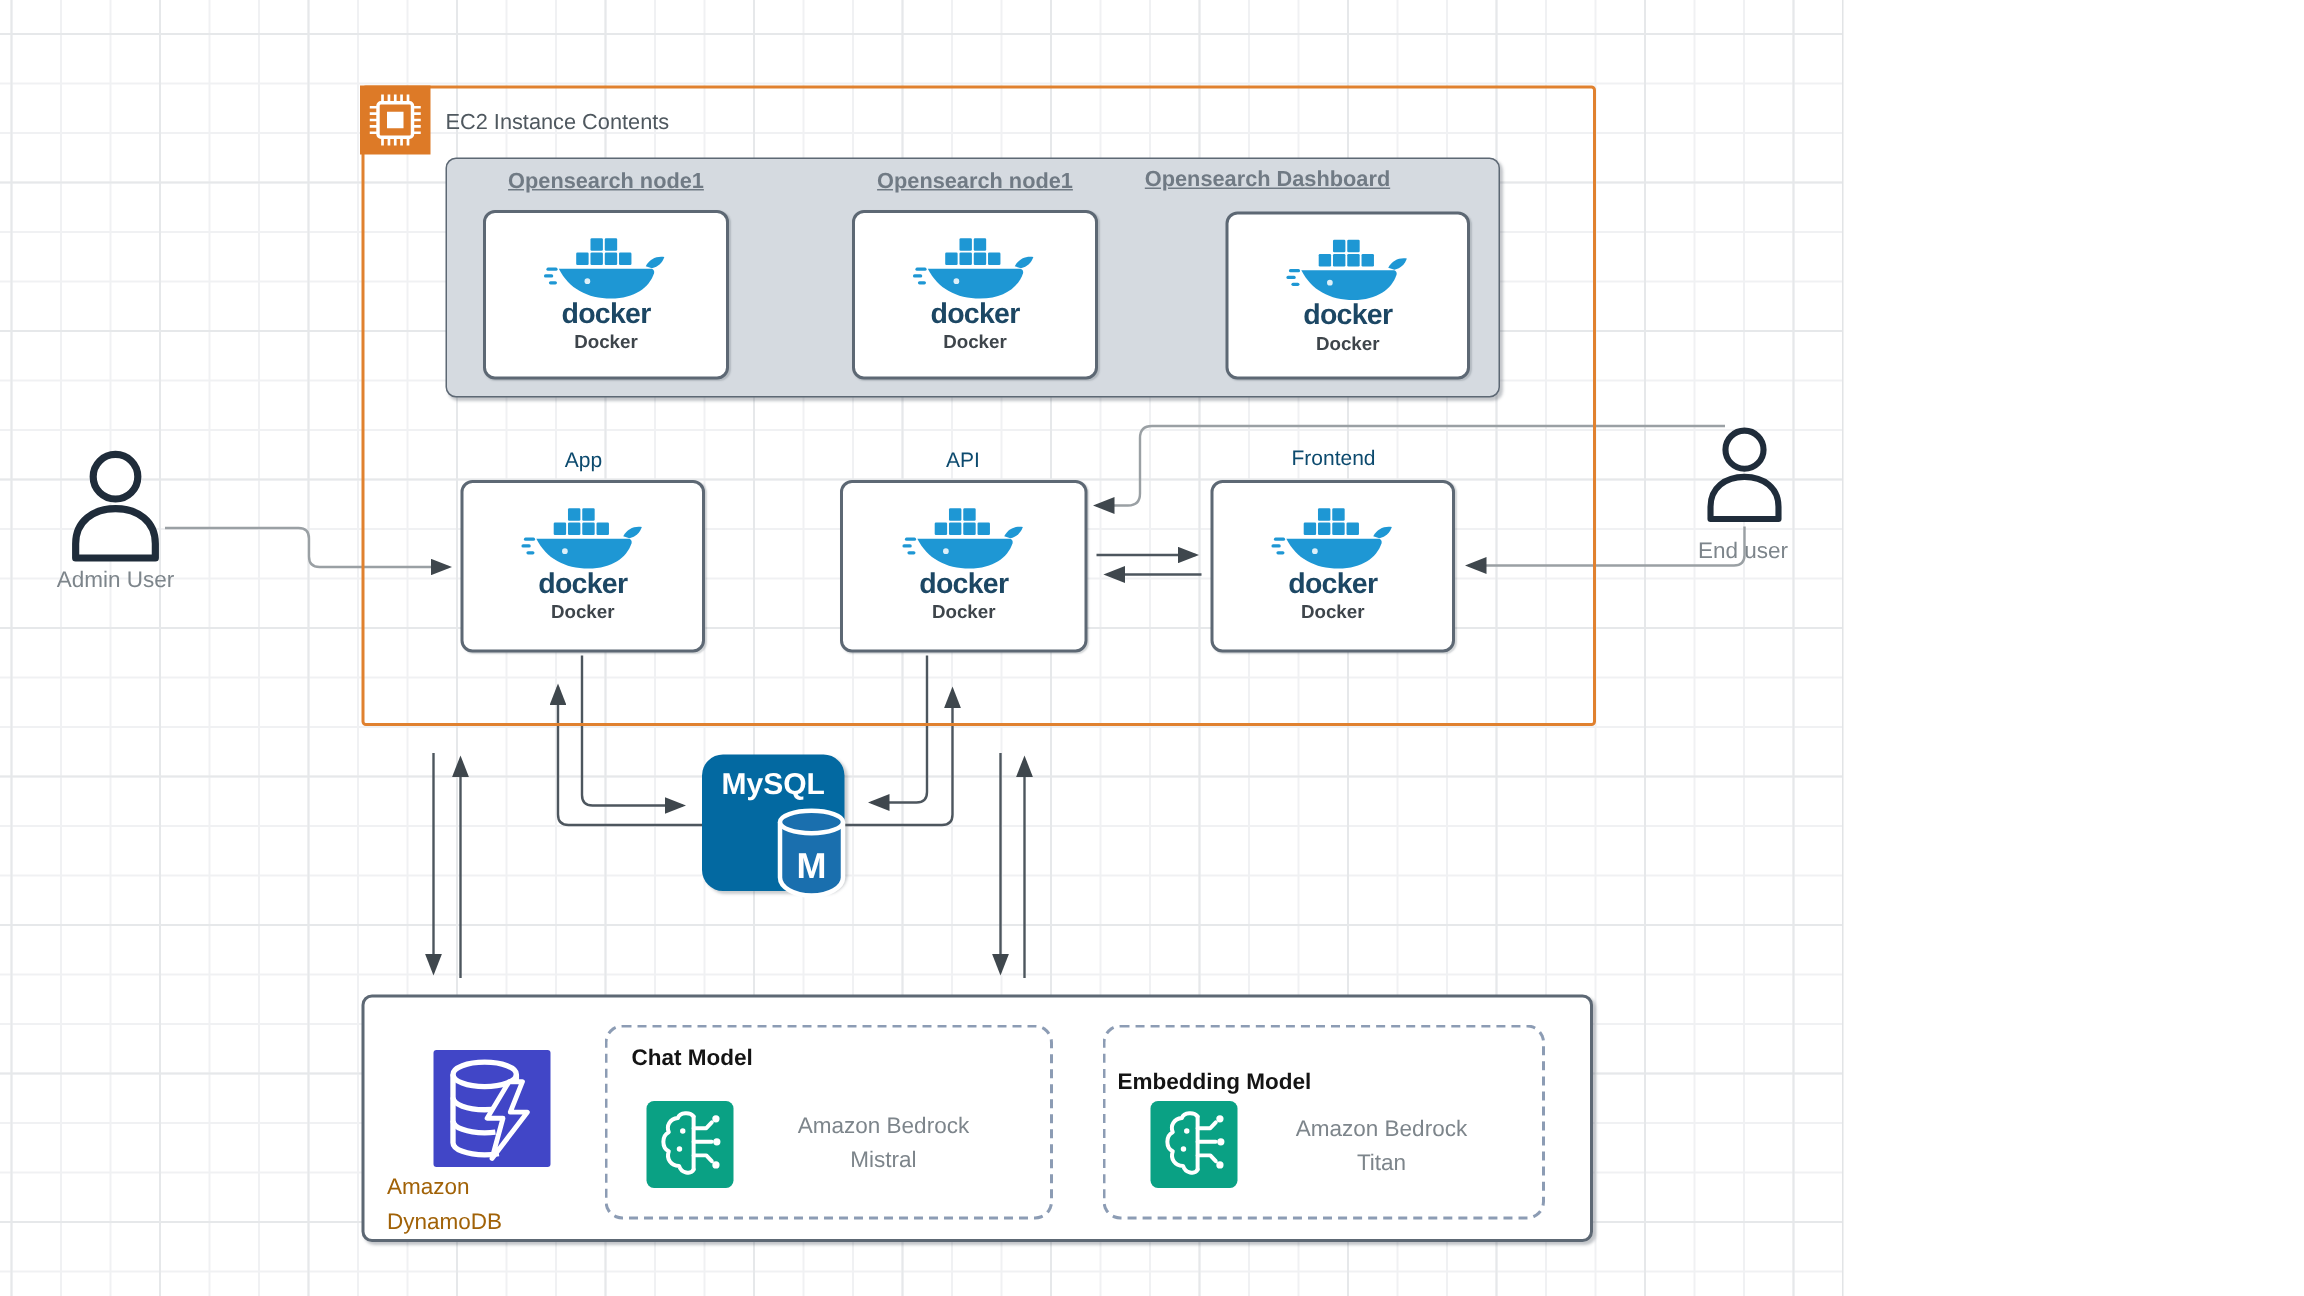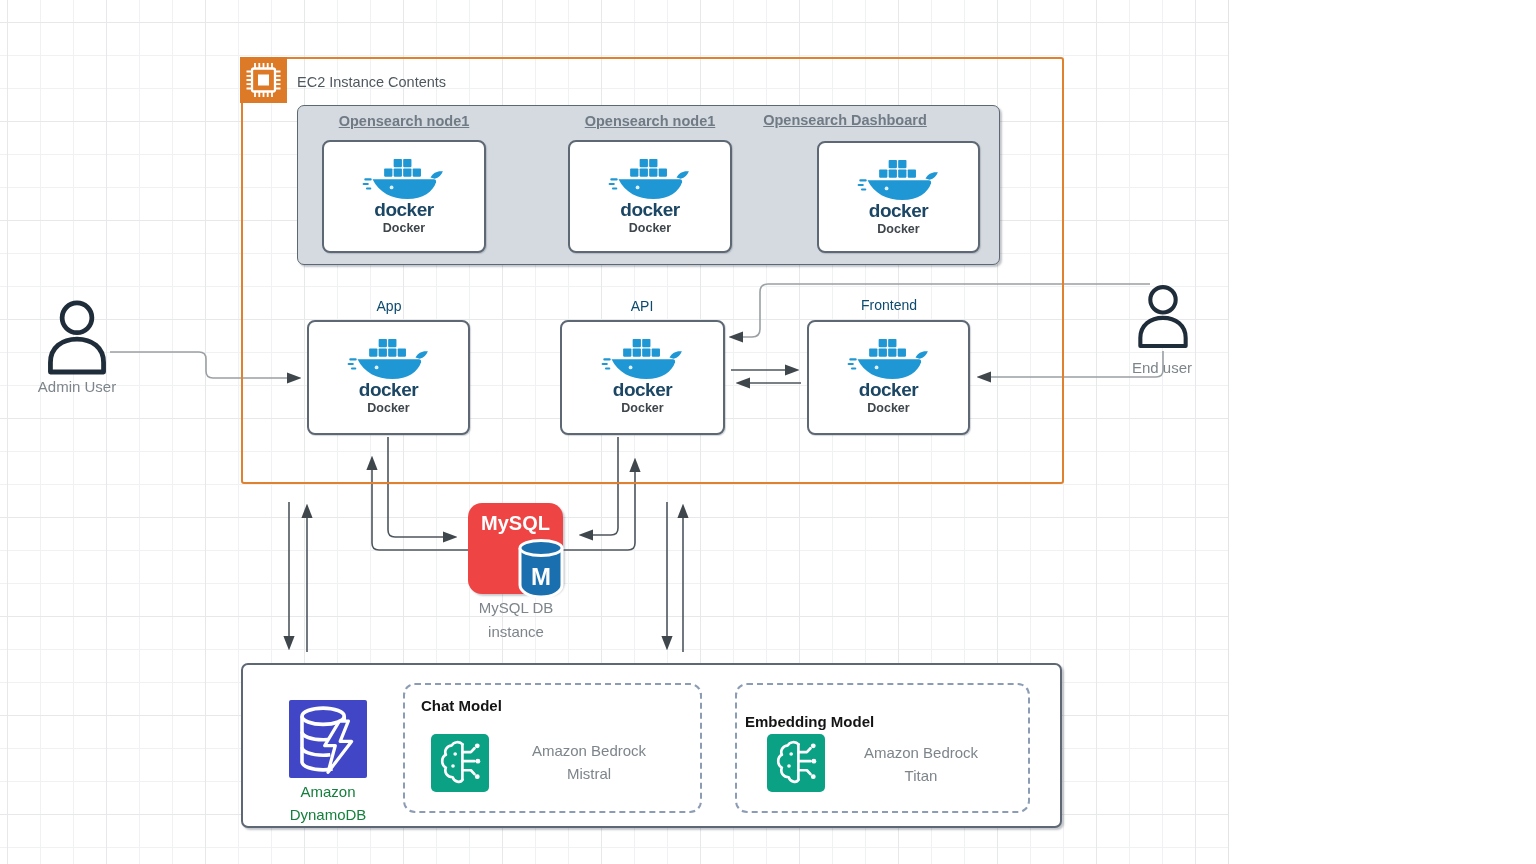--- a/index.html
+++ b/index.html
@@ -42,34 +42,34 @@
   .node-box .caption { font-size:12.5px; font-weight:700; color:#3e454b; margin-top:3px; }
 
   .group-lbl { position:absolute; font-size:14.5px; font-weight:600; color:#707a84;
     text-align:center; width:200px;text-decoration:underline; }
   .svc-lbl { position:absolute; font-size:14px; color:#0c4a6e; text-align:center; width:164px; }
 
   .actor-lbl { position:absolute; font-size:15px; color:#7d858b; text-align:center; }
 
   
   .mysql-block { position:absolute; left:468px; top:503px; width:95px; height:91px;
-    background:#ef4444; border-radius:14px; box-shadow:2px 2px 2px rgba(80,90,100,.3); }
+    background:#0369a1; border-radius:14px; box-shadow:2px 2px 2px rgba(80,90,100,.3); }
   .mysql-word { text-align:center; margin-top:9px; font-size:20px; font-weight:800; color:#ffffff; }
   .mysql-cyl { position:absolute; left:48px; top:35px; width:50px; height:64px; }
   .mysql-lbl { position:absolute; left:436px; top:596px; width:160px; text-align:center;
     font-size:15px; color:#7d858b; line-height:24px; }
 
   
   .ai-group { position:absolute; left:241px; top:663px; width:821px; height:165px;
     background:#ffffff; border:2px solid #5d6874; border-radius:7px;
     box-shadow:2px 2px 2px rgba(80,90,100,.35); }
   .ddb-icon { position:absolute; left:289px; top:700px; width:78px; height:78px;
     background:#4146c7; border-radius:2px; }
-  .ddb-lbl { position:absolute; left:258px; top:780px; width:140px; text-align:center;
-    font-size:15px; color:#15803d; line-height:23px; }
+  .ddb-lbl { position:absolute; left:258px; top:780px; width:140px; 
+    font-size:15px; color:#a16207; line-height:23px; }
   .dashed-box { position:absolute; top:683px; height:130px;
     border:2.5px dashed #8c9cb4; border-radius:12px; background:transparent; }
   .dashed-title { position:absolute; font-size:15px; font-weight:700; color:#141414; }
   .bedrock-icon { position:absolute; width:58px; height:58px; background:#0aa184; border-radius:5px; }
   .bedrock-lbl { position:absolute; width:200px; text-align:center; font-size:15px;
     color:#7d858b; line-height:23px; }
   .hidden-defs { position:absolute; width:0; height:0; overflow:hidden; }
 </style>
 </head>
 <body>
@@ -244,24 +244,20 @@
     </svg>
   <div class="actor-lbl" style="left:1117px; top:359px; width:90px;">End user</div>
 
   <div class="mysql-block">
     <div class="mysql-word">MySQL</div>
     <svg class="mysql-cyl" viewBox="0 0 50 64">
       <use href="#db-cylinder"></use>
       <text x="25" y="47" text-anchor="middle" font-size="24" font-weight="bold" fill="#ffffff">M</text>
     </svg>
   </div>
-  <div class="mysql-lbl">
-    <div>MySQL DB</div>
-    <div>instance</div>
-  </div>
 
   <div class="ai-group"></div>
 
   <div class="ddb-icon">
     <svg width="78" height="78">
         <use href="#dynamodb"></use>
       </svg>
   </div>
   <div class="ddb-lbl">
     <div>Amazon</div>

